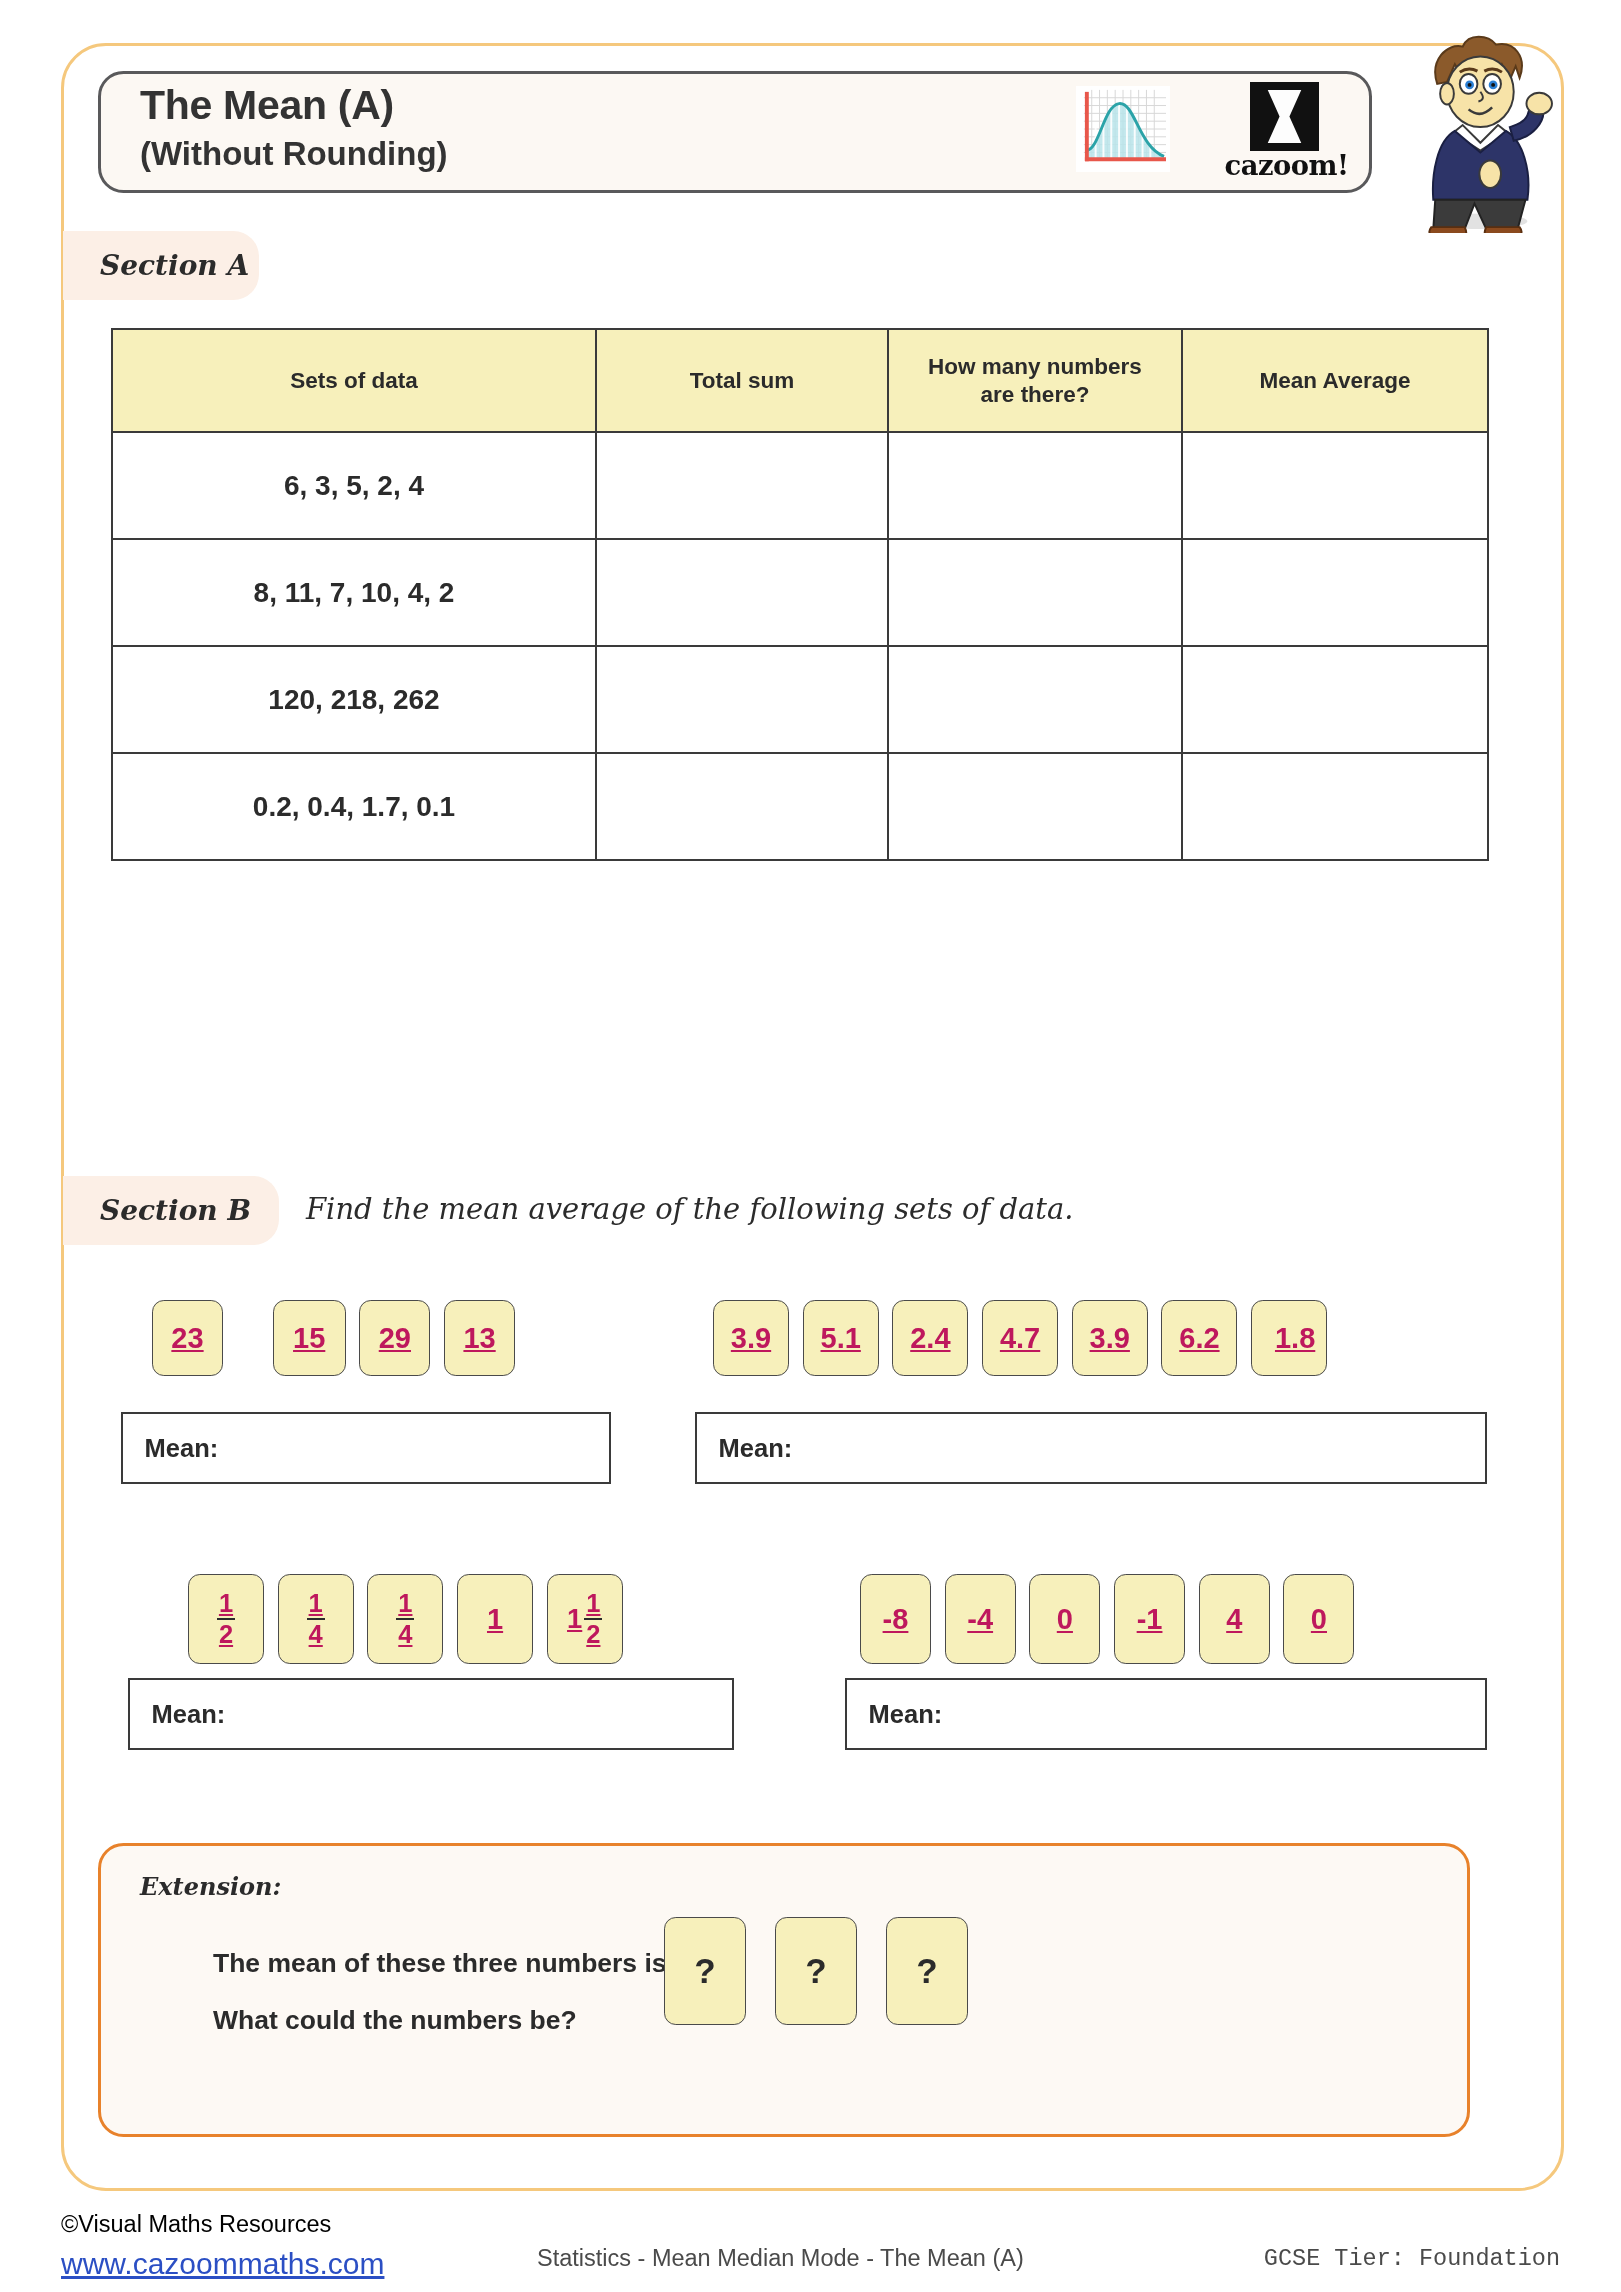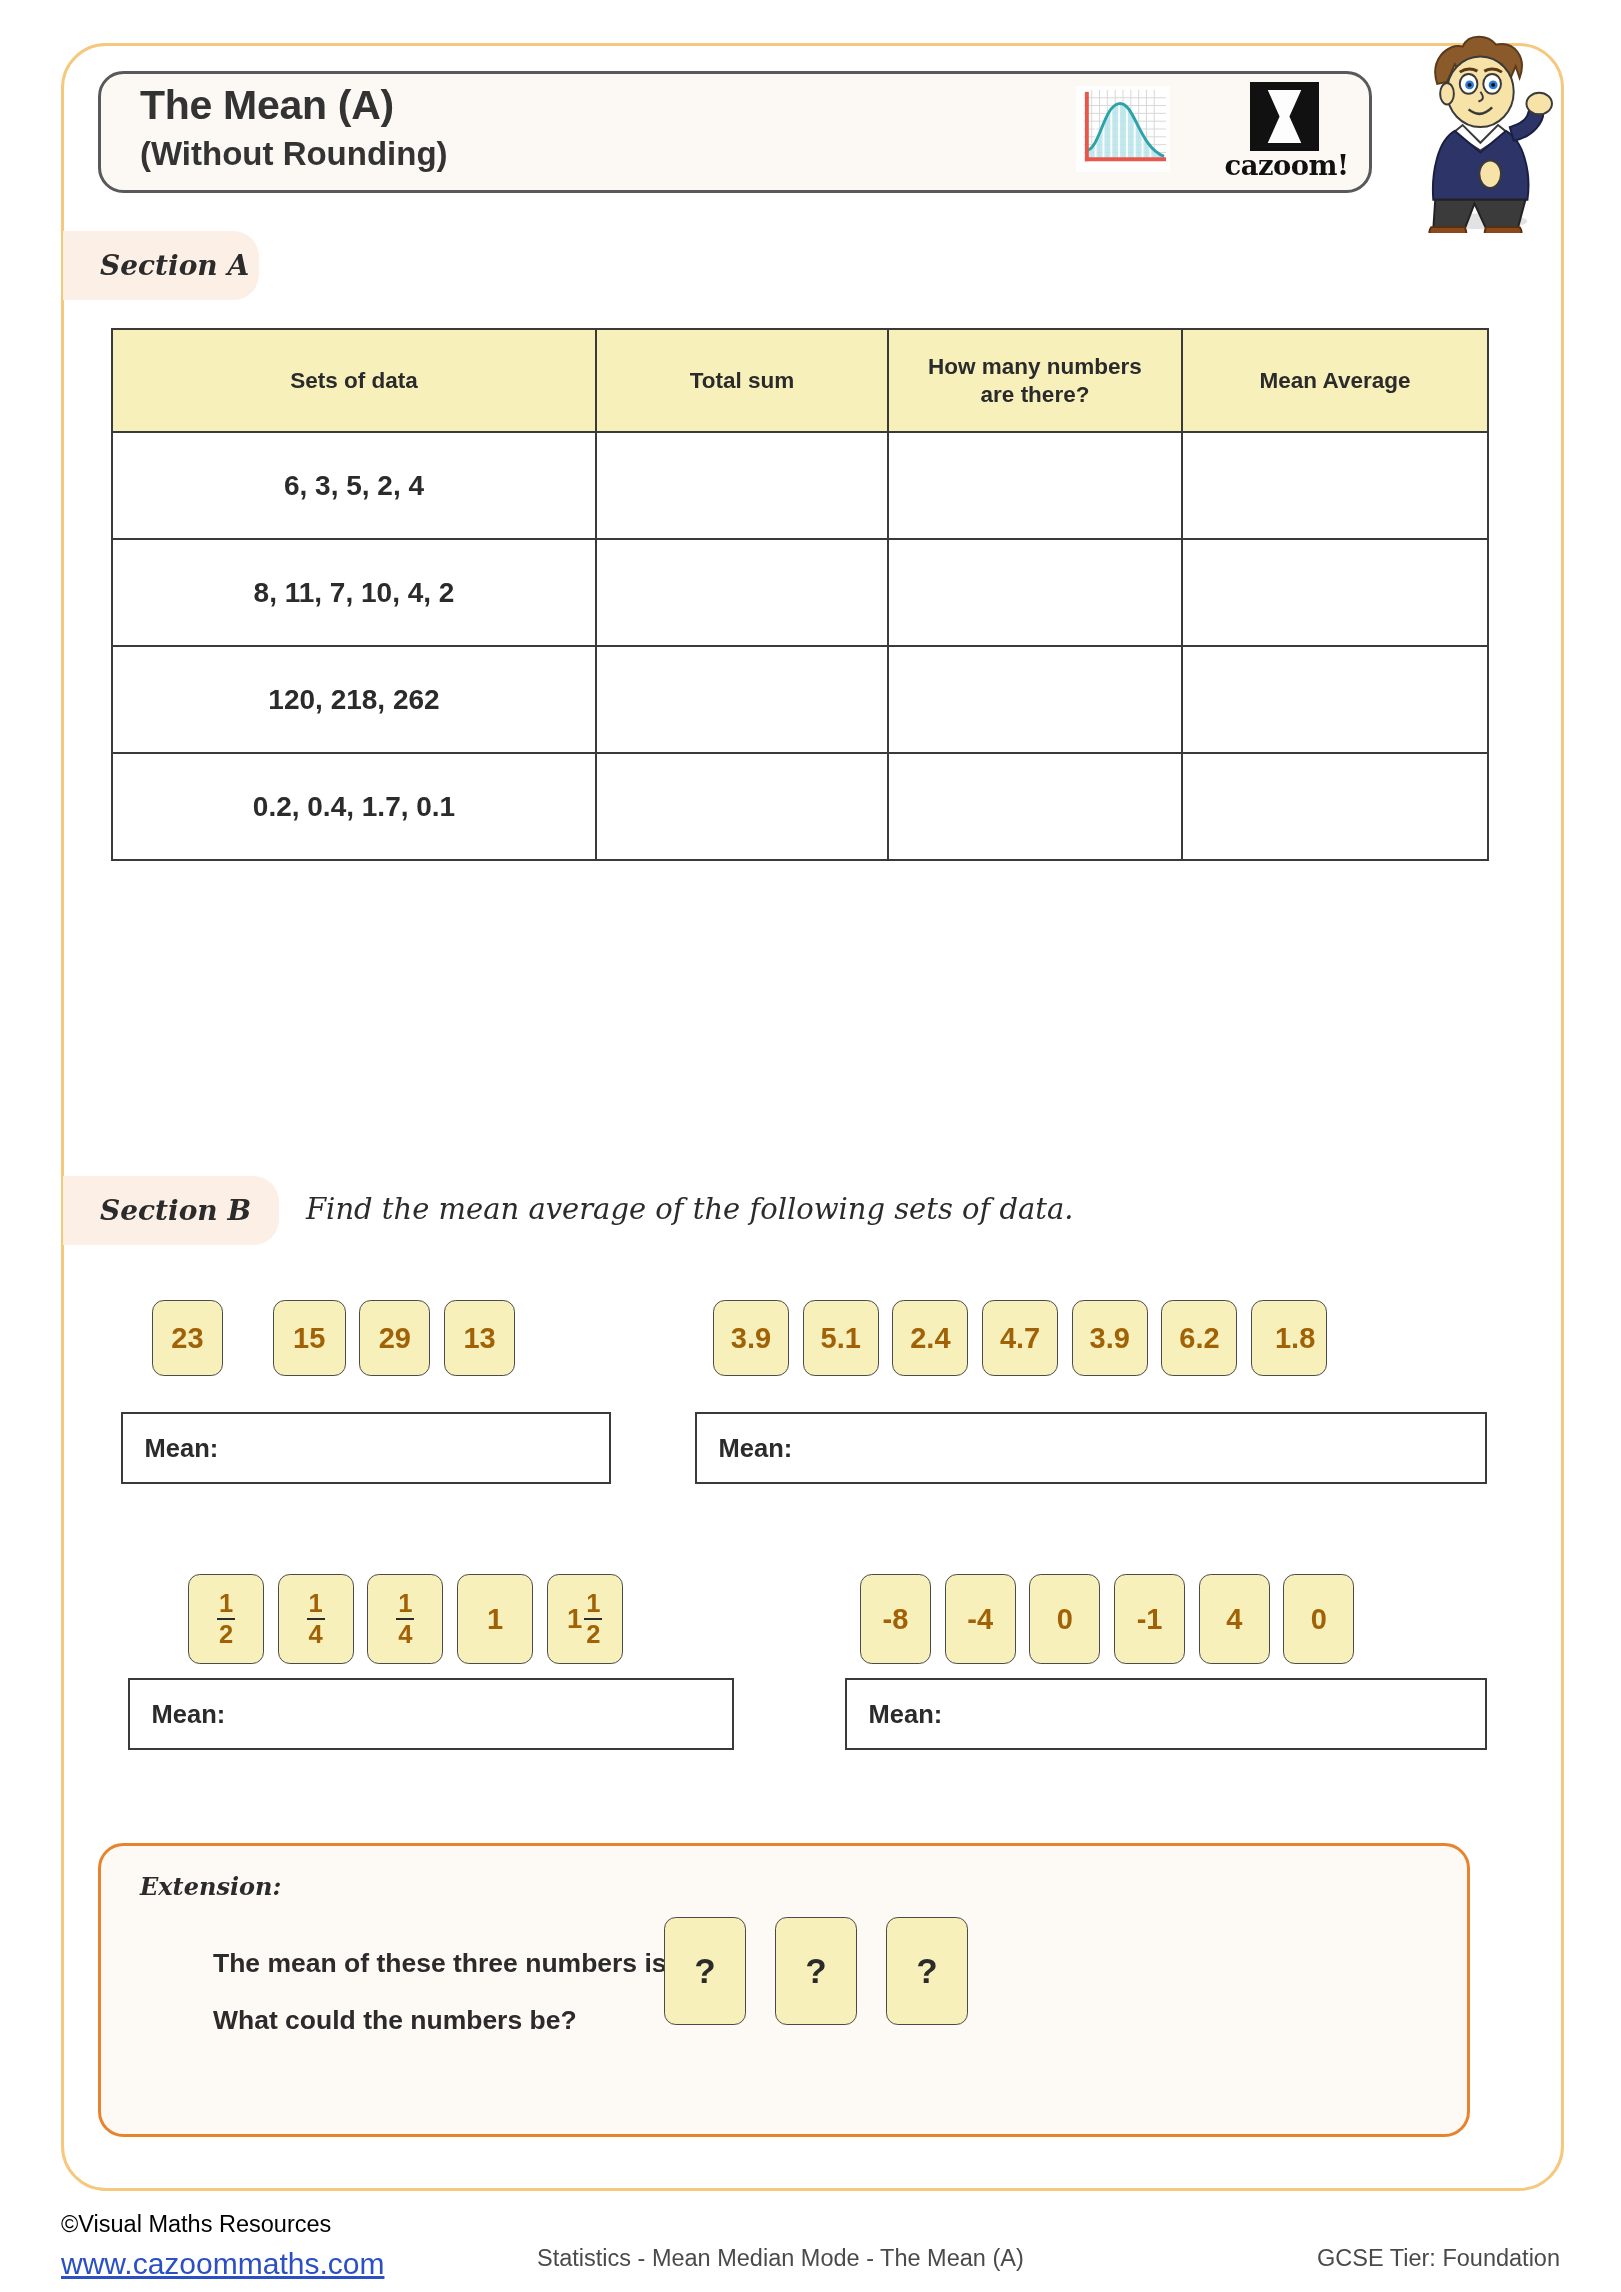--- a/index.html
+++ b/index.html
@@ -177,22 +177,23 @@
     background: #f7f0bb;
     border: 1px solid #4a4a4a;
     border-radius: 11.8px;
     width: 71px;
     height: 76px;
     display: flex;
     align-items: center;
     justify-content: center;
     font-size: 29px;
     font-weight: bold;
-    color: #a16207;
-    box-sizing: border-box;
+    color: #be185d;
+    box-sizing: border-box;
+    text-decoration: underline;
   }
 
   
   .frac {
     display: inline-flex;
     flex-direction: column;
     align-items: center;
     line-height: 1;
     font-size: 25.5px;
     font-weight: bold;
@@ -296,20 +297,21 @@
     top: 2245px;
     font-size: 23.5px;
     color: #4a4a4a;
   }
   #footer-right {
     position: absolute;
     right: 61px;
     top: 2245px;
     font-size: 23.5px;
     color: #4a4a4a;
+    font-family: Liberation Mono, monospace;
   }
 </style>
 </head>
 <body>
 
 <div id="page-frame"></div>
 
 <div id="title-box">
   <div id="title-main">The Mean (A)</div>
   <div id="title-sub">(Without Rounding)</div>

